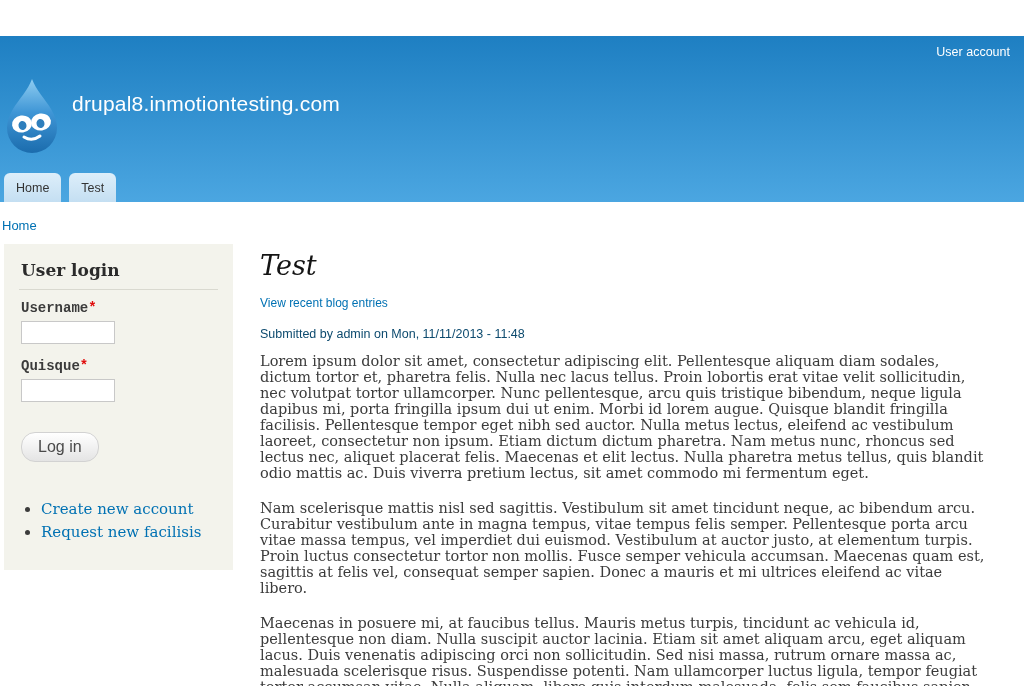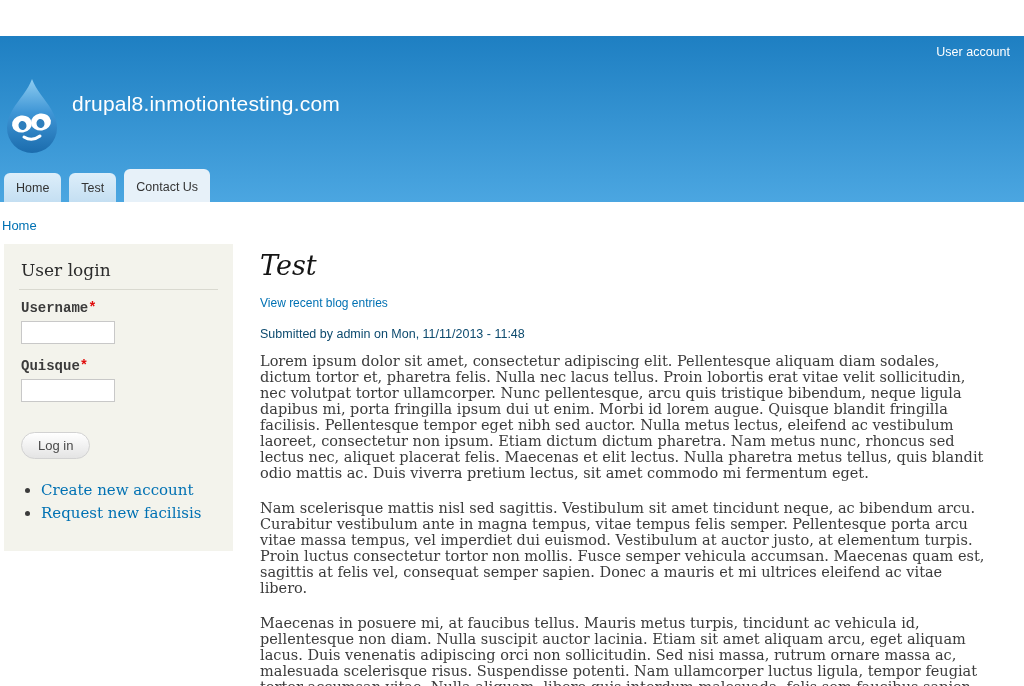--- a/index.html
+++ b/index.html
@@ -80,21 +80,21 @@
   }
 
   
   .sidebar { width: 229px; flex: 0 0 229px; }
   .login-block {
     background: #f3f3ec;
     padding: 14px 15px 24px 15px;
   }
   .block-title {
     font-family: "DejaVu Serif", serif;
-    font-weight: normal;
+    font-weight: bold;
     font-size: 17px;
     color: #2b2b2b;
     padding: 2px 0 9px 2px;
     border-bottom: 1px solid #d9d9d0;
     margin-bottom: 10px;
   }
   .form-item { margin: 8px 0 14px 2px; }
   .form-label {
     font-family: Liberation Mono, monospace;
     font-weight: bold;
@@ -112,26 +112,26 @@
     font-size: 13px;
     padding: 2px 4px;
   }
   .login-btn {
     margin: 16px 0 14px 2px;
     border: 1px solid #d2d2d2;
     border-radius: 14px;
     background: linear-gradient(#ffffff, #e4e4e4);
     padding: 5px 16px;
     font-family: "Liberation Sans", sans-serif;
-    font-size: 13px;
+    font-size: 16px;
     color: #4a4a4a;
     cursor: pointer;
   }
   .login-links {
-    margin: 8px 0 0 22px;
+    margin: 24px 0 0 22px;
     list-style: disc;
     color: #3b3b3b;
   }
   .login-links li { margin-bottom: 5px; font-size: 15px; }
   .login-links a {
     font-family: "DejaVu Serif", serif;
     color: #0071b3;
     font-size: 15px;
     text-decoration: none;
     cursor: pointer;
@@ -197,21 +197,20 @@
     <ellipse cx="18.5" cy="47.5" rx="4" ry="4.5" fill="#2e7fbd" transform="rotate(-12 18.5 47.5)"></ellipse>
     <ellipse cx="36.5" cy="45.5" rx="4" ry="4.5" fill="#2e7fbd" transform="rotate(-12 36.5 45.5)"></ellipse>
     <path d="M20 59 Q28 64 36 58" stroke="#ffffff" stroke-width="3" fill="none" stroke-linecap="round"></path>
   </svg>
 
   <div class="site-title">drupal8.inmotiontesting.com</div>
 
   <div class="tabs">
     <div class="tab">Home</div>
     <div class="tab">Test</div>
-    <div class="tab active">Contact Us</div>
   </div>
 </div>
 
 <div class="breadcrumb">
   <a>Home</a>
 </div>
 
 <div class="layout">
 
   <div class="sidebar">

